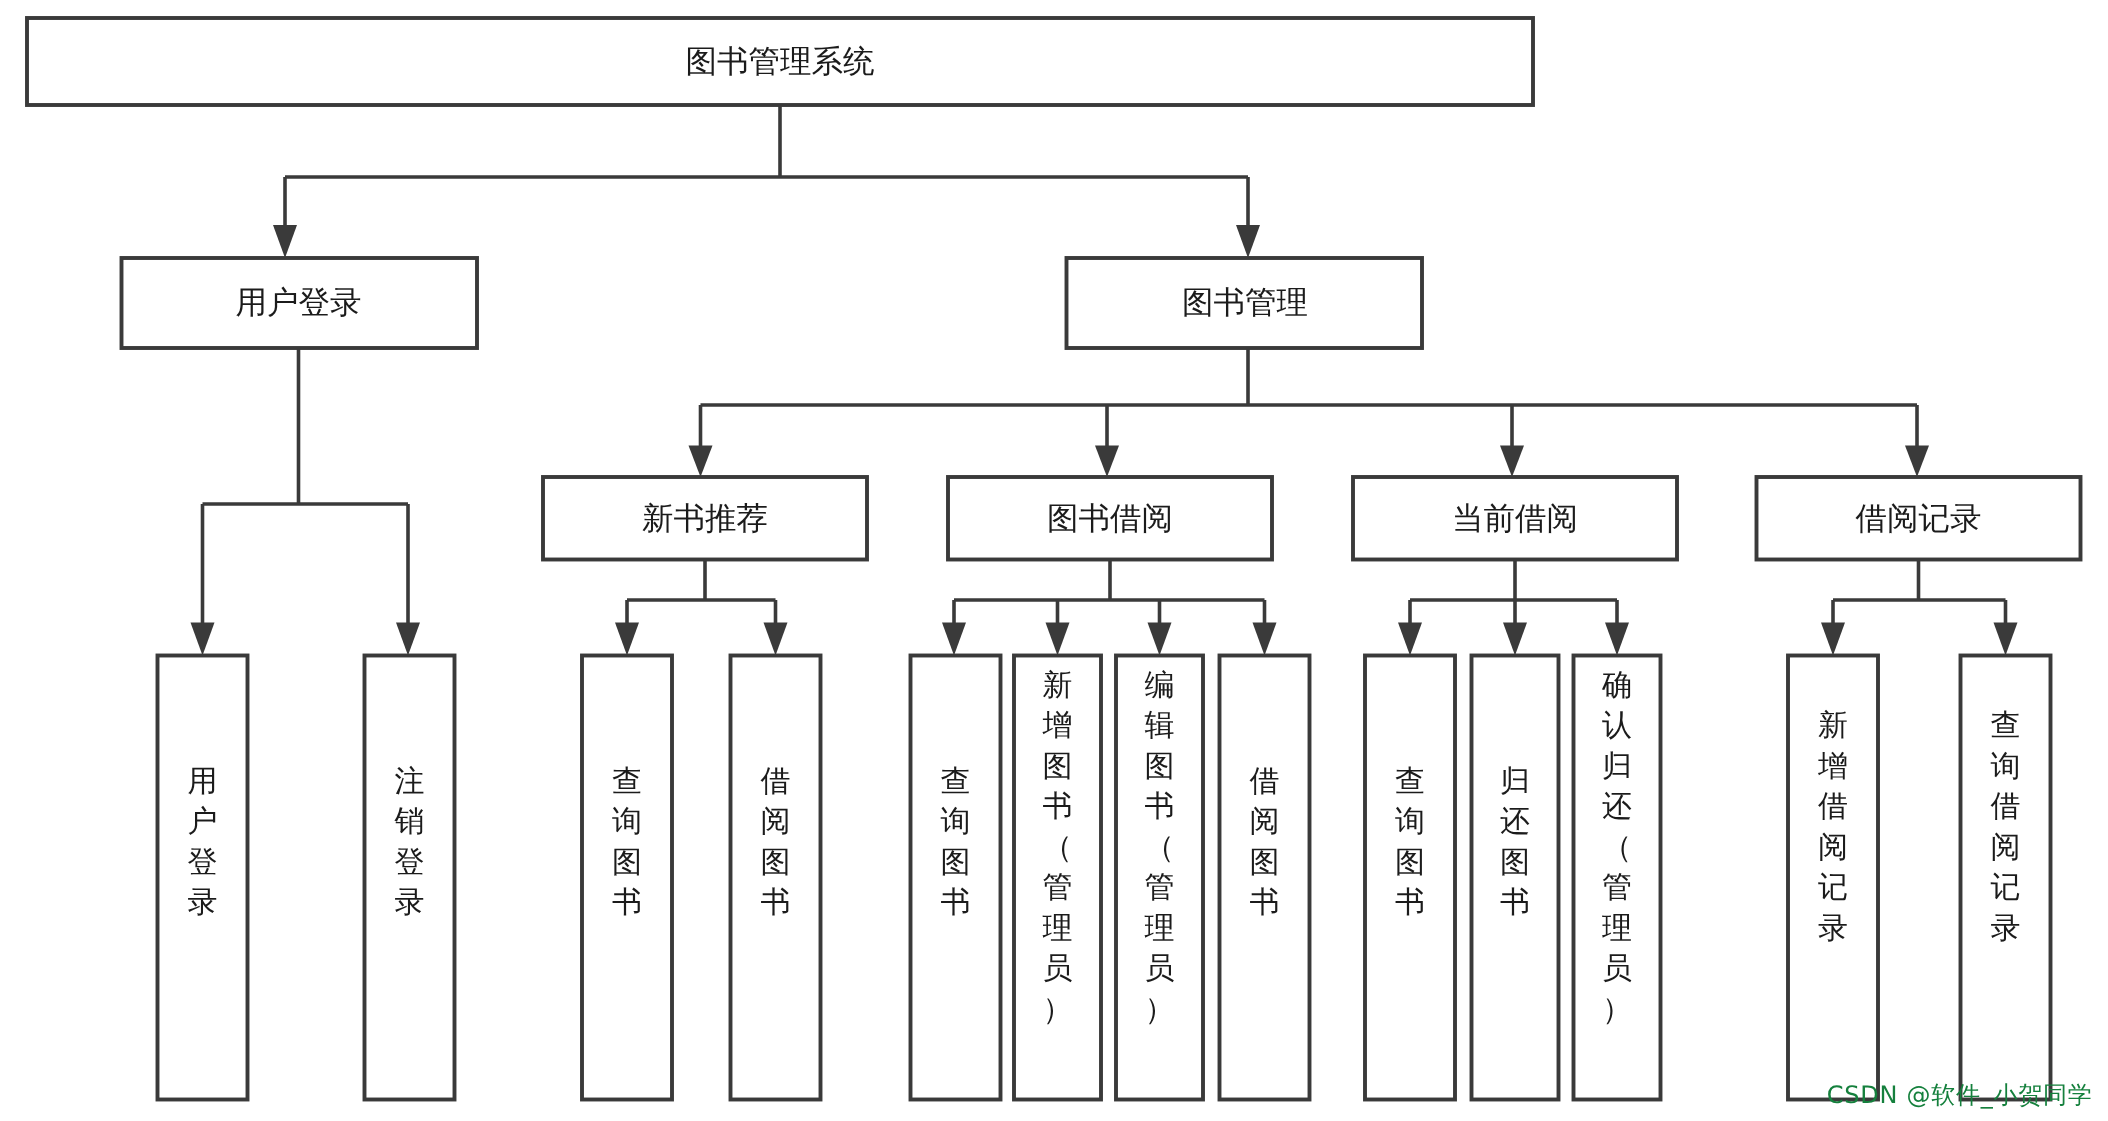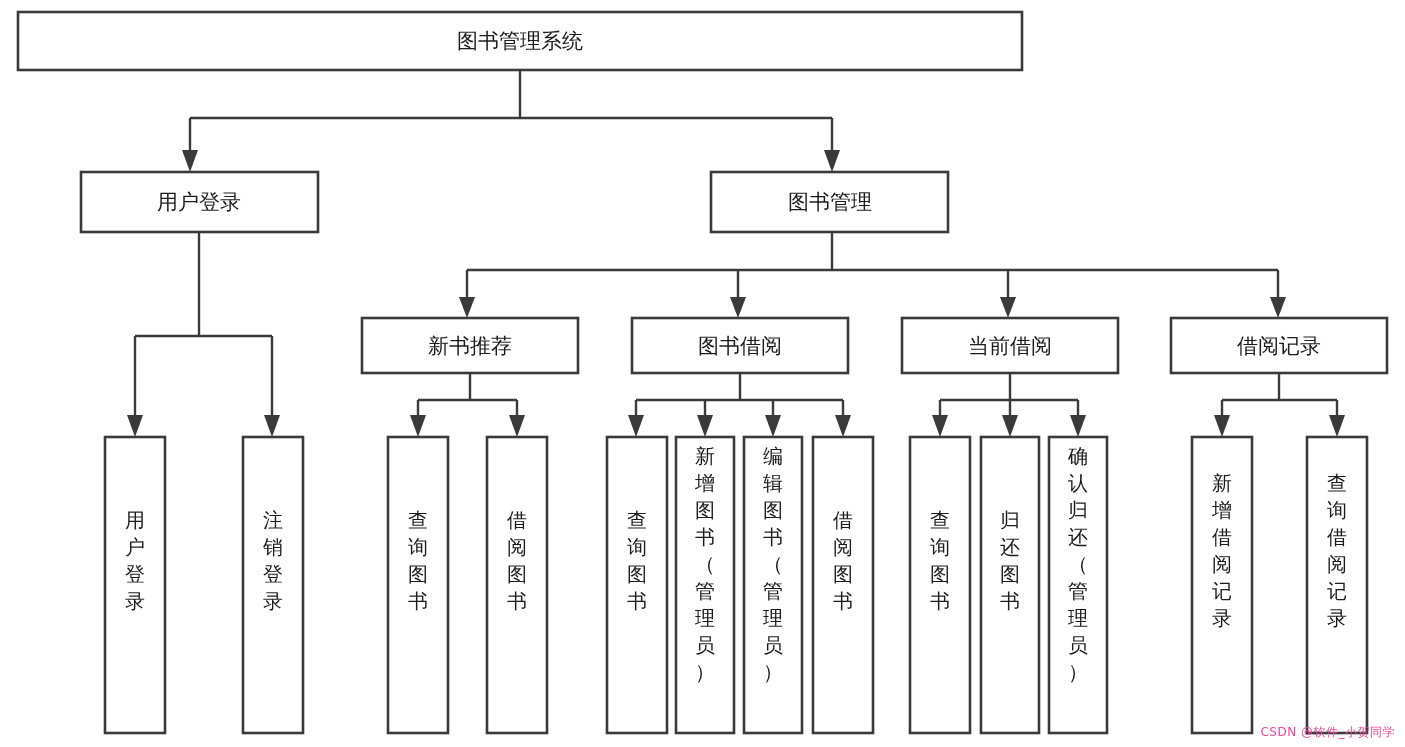--- a/index.html
+++ b/index.html
@@ -54,22 +54,22 @@
     font-size: 20px;
     fill: #1b1b1b;
     text-anchor: middle;
     white-space: pre;
   }
   .watermark {
     position: absolute;
     right: 10px;
     bottom: 6px;
     font-family: "DejaVu Sans", "Liberation Sans", sans-serif;
-    font-size: 12px;
-    color: #ec4899;
+    font-size: 16px;
+    color: #15803d;
     letter-spacing: 0.5px;
     user-select: none;
     pointer-events: none;
     white-space: nowrap;
   }
 </style>
 </head>
 <body>
 
 <div id="diagram-root">

